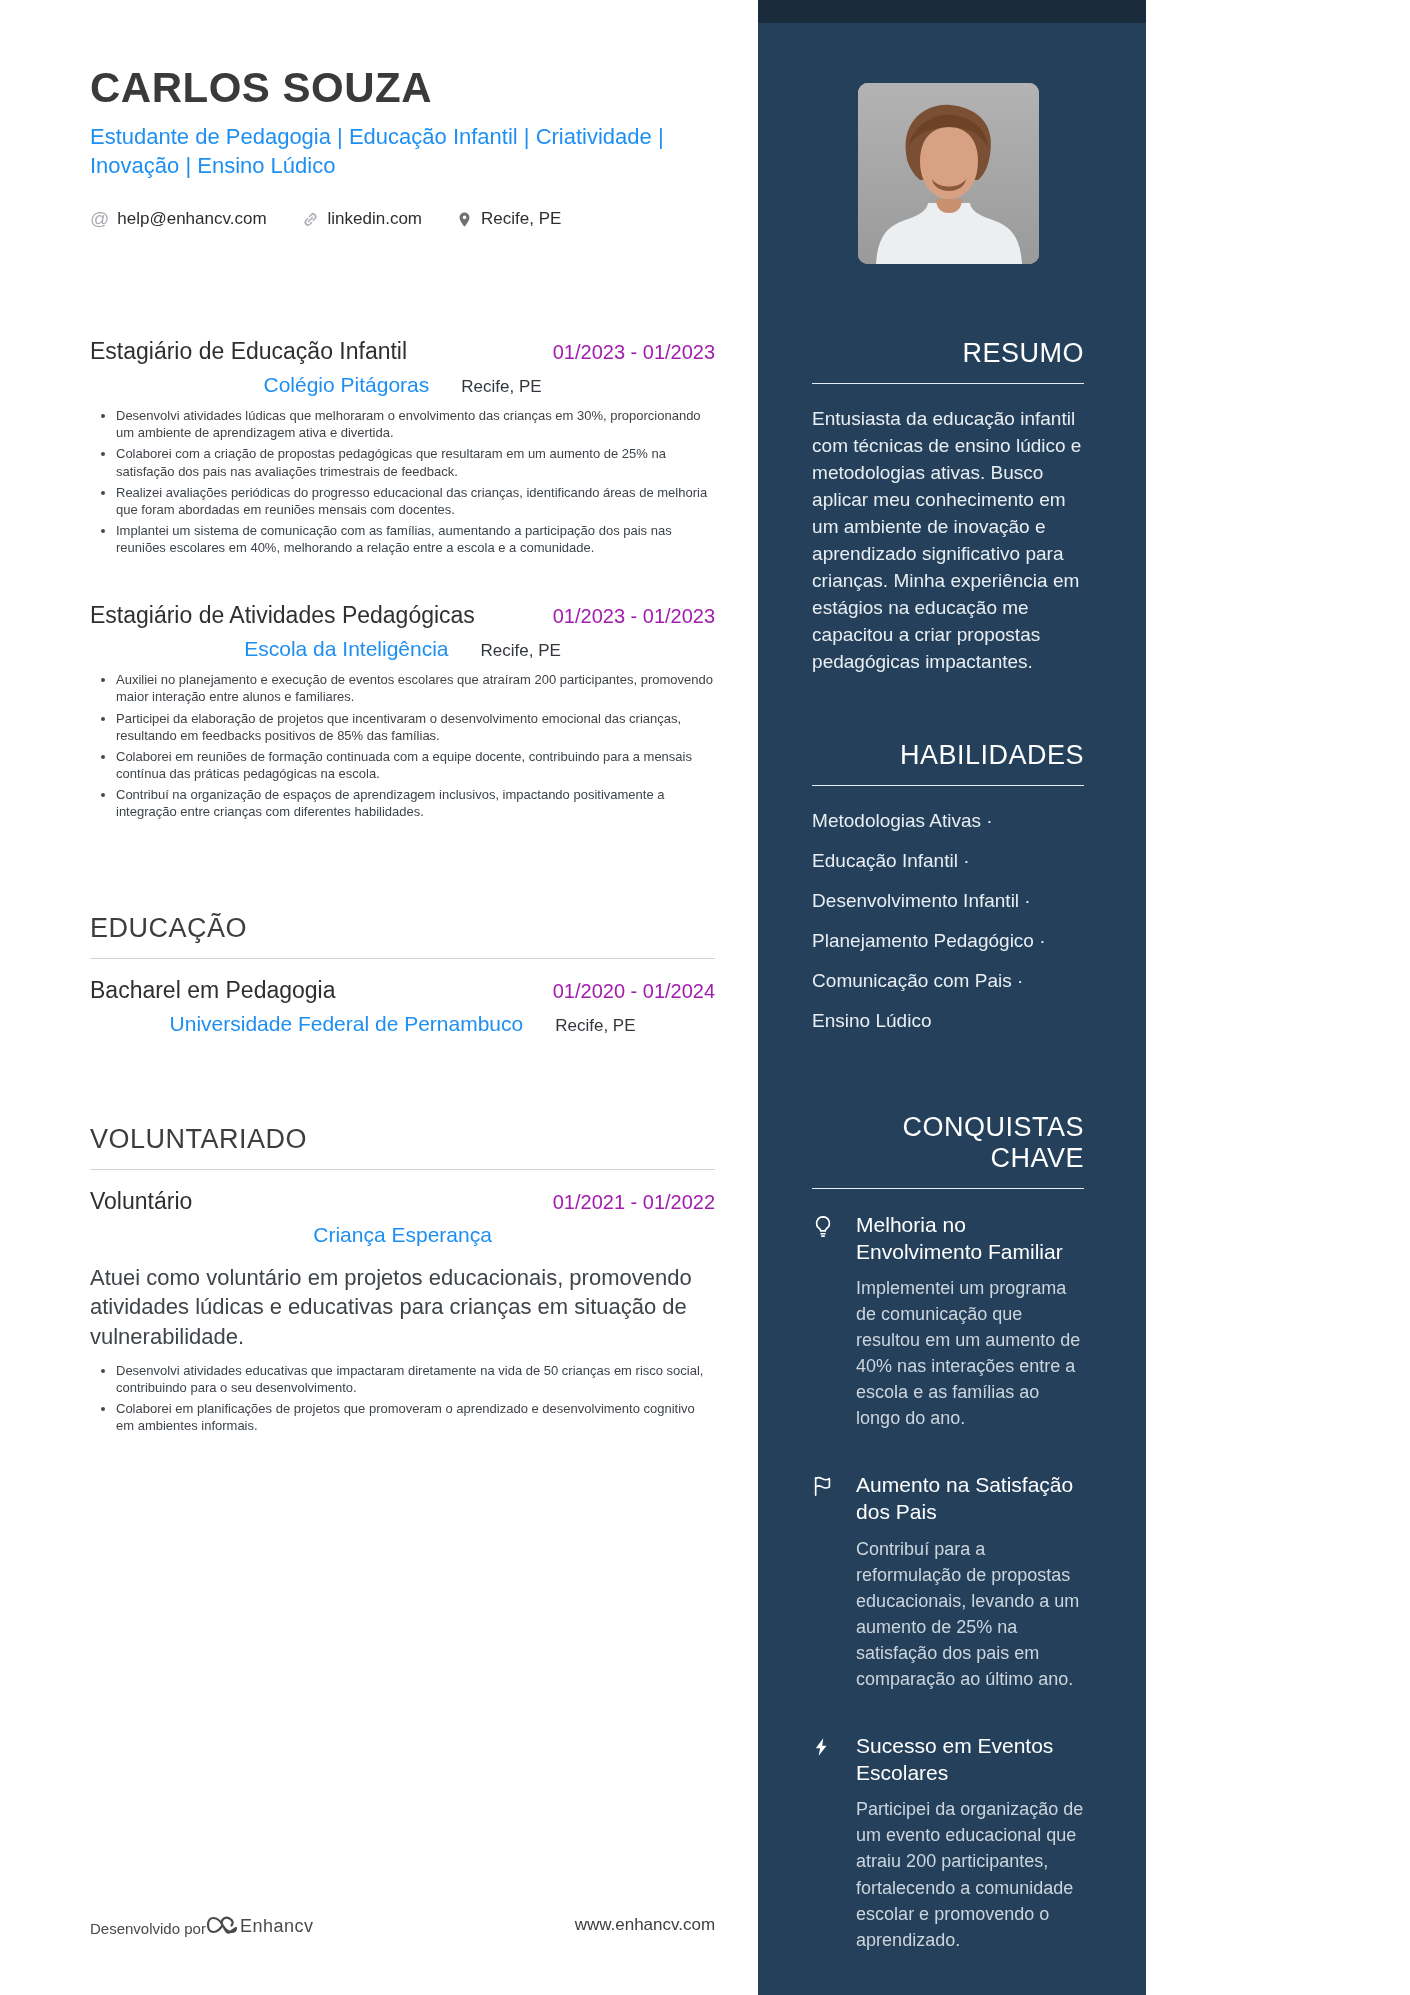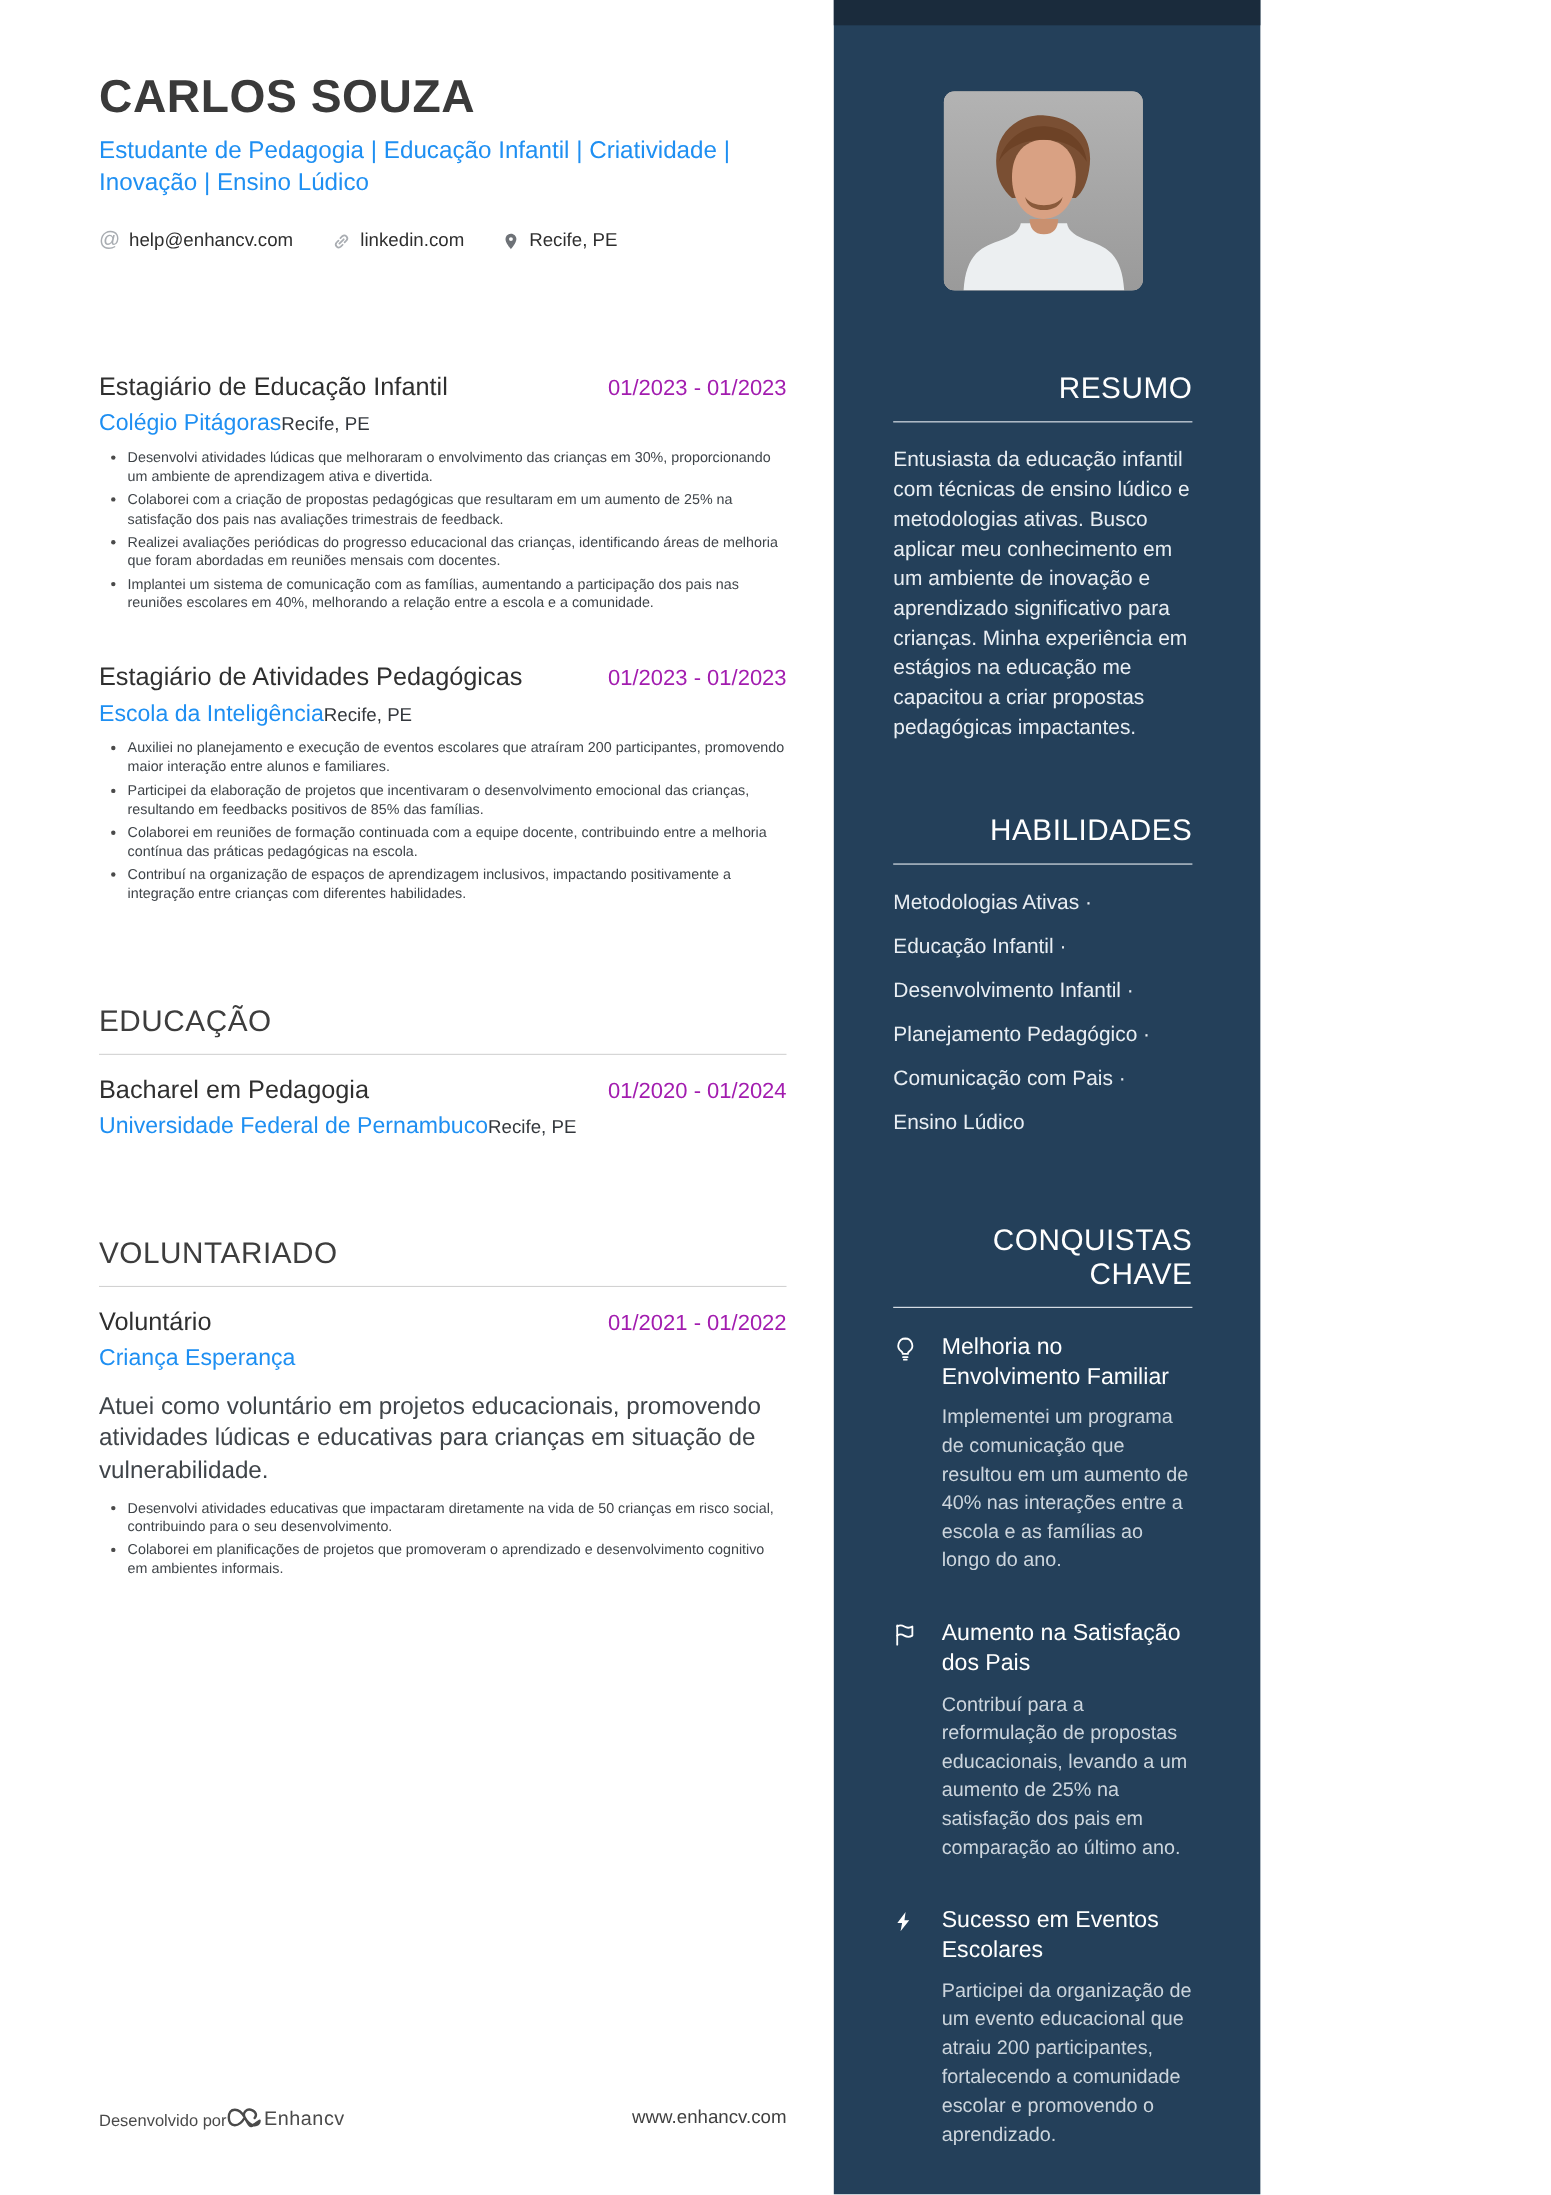--- a/index.html
+++ b/index.html
@@ -19,21 +19,21 @@
 
   .section { margin-top:88px; }
   .section.first { margin-top:90px; }
   .sec-title { font-size:27px; font-weight:400; color:#3d3d3d; letter-spacing:.5px; padding-bottom:14px; border-bottom:1px solid #d2d2d2; }
   .sec-body { padding-top:18px; }
 
   .entry + .entry { margin-top:46px; }
   .entry-row { display:flex; justify-content:space-between; align-items:baseline; }
   .job-title { font-size:23px; color:#2f2f2f; font-weight:400; }
   .dates { font-size:20px; color:#a21caf; white-space:nowrap; }
-  .entry-row2 { display:flex; justify-content:flex-start; align-items:baseline; margin-top:8px; }
+  .entry-row2 { display:flex; justify-content:center; align-items:baseline; margin-top:8px;gap:32px; }
   .company { font-size:21px; color:#1e8ff2; }
   .loc { font-size:17px; color:#33373c; white-space:nowrap; }
   .summary { margin-top:16px; font-size:22px; line-height:1.35; color:#3f4449; max-width:690px; }
   ul.bullets { margin-top:10px; padding-left:26px; max-width:700px; }
   ul.bullets li { font-size:13px; line-height:1.32; color:#3f4449; margin-bottom:4px; }
   ul.bullets li::marker { color:#4a4a4a; }
 
   .footer { margin-top:auto; display:flex; align-items:center; justify-content:space-between; padding-top:40px; }
   .footer-left { display:flex; align-items:flex-end; }
   .dev-by { font-size:15px; color:#4a4a4a; }
@@ -122,21 +122,21 @@
             <div class="job-title">Estagiário de Atividades Pedagógicas</div>
             <div class="dates">01/2023 - 01/2023</div>
           </div>
           <div class="entry-row2">
             <div class="company">Escola da Inteligência</div>
             <div class="loc">Recife, PE</div>
           </div>
           <ul class="bullets">
             <li>Auxiliei no planejamento e execução de eventos escolares que atraíram 200 participantes, promovendo maior interação entre alunos e familiares.</li>
             <li>Participei da elaboração de projetos que incentivaram o desenvolvimento emocional das crianças, resultando em feedbacks positivos de 85% das famílias.</li>
-            <li>Colaborei em reuniões de formação continuada com a equipe docente, contribuindo entre a melhoria contínua das práticas pedagógicas na escola.</li>
+            <li>Colaborei em reuniões de formação continuada com a equipe docente, contribuindo para a mensais contínua das práticas pedagógicas na escola.</li>
             <li>Contribuí na organização de espaços de aprendizagem inclusivos, impactando positivamente a integração entre crianças com diferentes habilidades.</li>
           </ul>
         </div>
       </div>
     </div>
 
     <div class="section">
       <div class="sec-title">EDUCAÇÃO</div>
       <div class="sec-body">
         <div class="entry">

